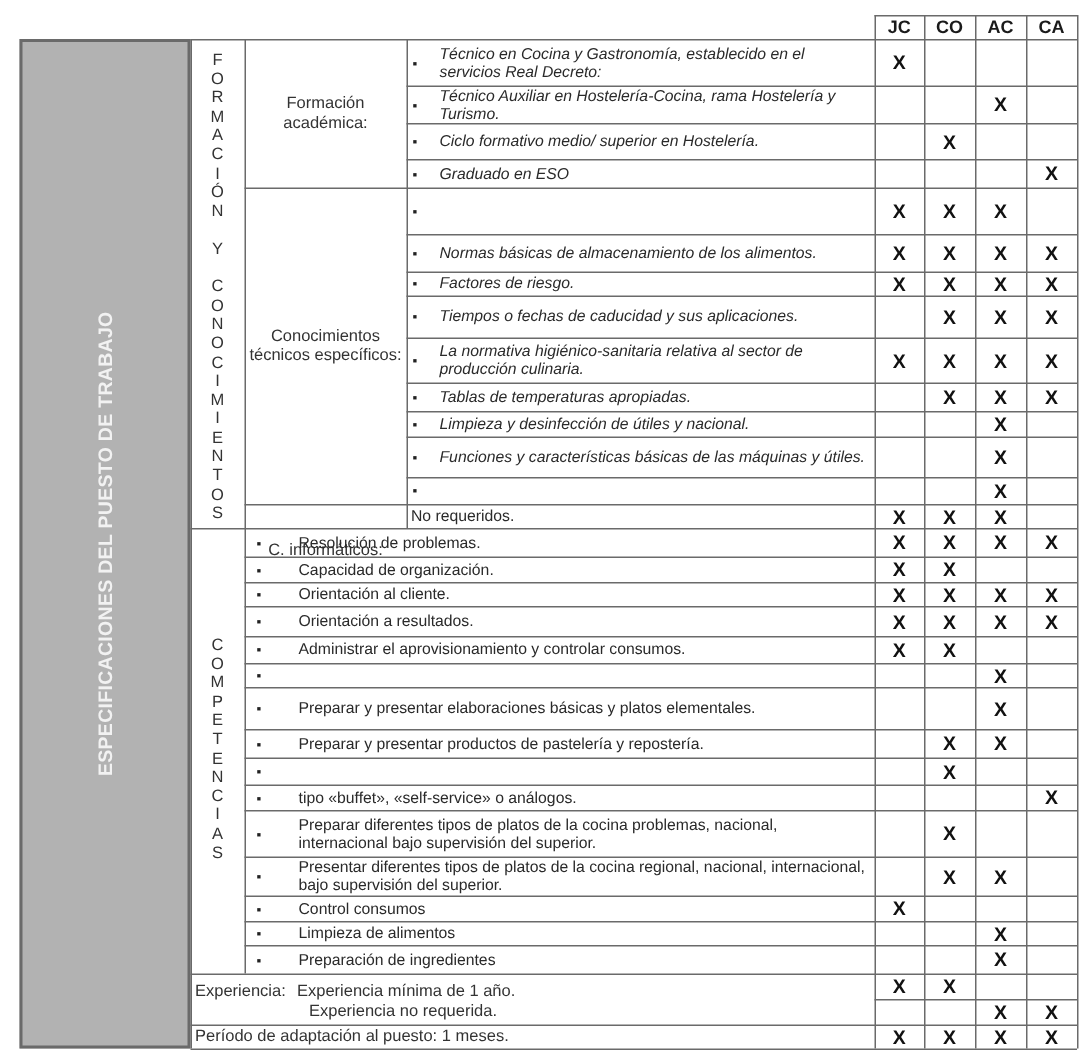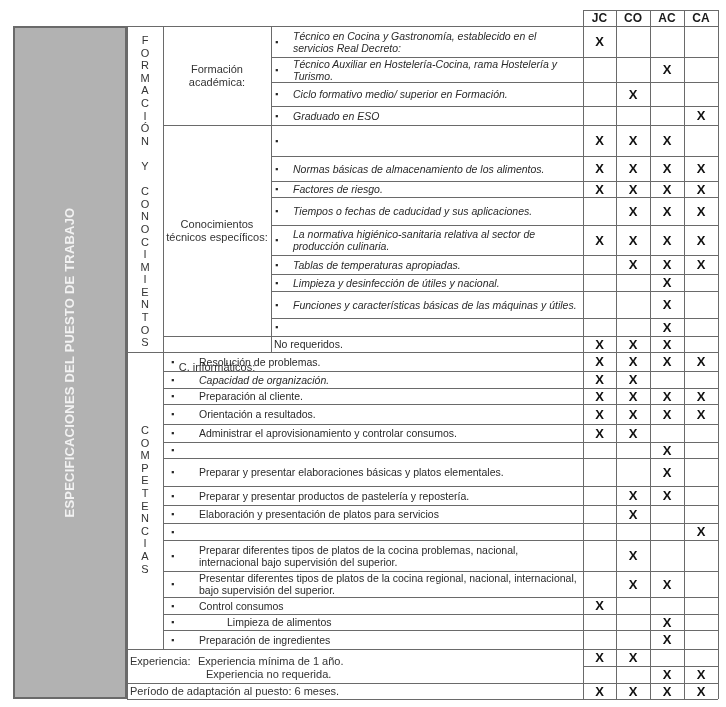--- a/index.html
+++ b/index.html
@@ -45,21 +45,21 @@
     </div>
     <div class="mark" style="left: 583px; top: 26px; width: 33px; height: 31px;">X</div>
     <div class="item italic" style="left: 271px; top: 57px; width: 312px; height: 25px;">
       <span class="bullet">▪</span>
       <span class="txt">Técnico Auxiliar en Hostelería-Cocina, rama Hostelería y Turismo.</span>
     </div>
     <div class="mark" style="left: 650px; top: 57px; width: 34px; height: 25px;">X</div>
     <div class="hline" style="left: 271px; top: 57px; width: 447px;"></div>
     <div class="item italic" style="left: 271px; top: 82px; width: 312px; height: 24px;">
       <span class="bullet">▪</span>
-      <span class="txt">Ciclo formativo medio/ superior  en Formación.</span>
+      <span class="txt">Ciclo formativo medio/ superior  en Hostelería.</span>
     </div>
     <div class="mark" style="left: 616px; top: 82px; width: 34px; height: 24px;">X</div>
     <div class="hline" style="left: 271px; top: 82px; width: 447px;"></div>
     <div class="item italic" style="left: 271px; top: 106px; width: 312px; height: 19px;">
       <span class="bullet">▪</span>
       <span class="txt">Graduado en ESO</span>
     </div>
     <div class="mark" style="left: 684px; top: 106px; width: 34px; height: 19px;">X</div>
     <div class="hline" style="left: 271px; top: 106px; width: 447px;"></div>
     <div class="cat" style="left: 163px; top: 26px; width: 108px; height: 99px;">Formación académica:</div>
@@ -170,28 +170,28 @@
     <div class="item" style="left: 163px; top: 352px; width: 420px; height: 19px;">
       <span class="bullet" style="width: 22px; padding-left: 8px;">▪</span>
       <span class="txt" style="padding-left: 6px;">Resolución de problemas.</span>
     </div>
     <div class="mark" style="left: 583px; top: 352px; width: 33px; height: 19px;">X</div>
     <div class="mark" style="left: 616px; top: 352px; width: 34px; height: 19px;">X</div>
     <div class="mark" style="left: 650px; top: 352px; width: 34px; height: 19px;">X</div>
     <div class="mark" style="left: 684px; top: 352px; width: 34px; height: 19px;">X</div>
     <div class="item" style="left: 163px; top: 371px; width: 420px; height: 17px;">
       <span class="bullet" style="width: 22px; padding-left: 8px;">▪</span>
-      <span class="txt" style="padding-left: 6px; font-style: italic;">Capacidad de organización.</span>
+      <span class="txt" style="padding-left: 6px;">Capacidad de organización.</span>
     </div>
     <div class="mark" style="left: 583px; top: 371px; width: 33px; height: 17px;">X</div>
     <div class="mark" style="left: 616px; top: 371px; width: 34px; height: 17px;">X</div>
     <div class="hline" style="left: 163px; top: 371px; width: 555px;"></div>
     <div class="item" style="left: 163px; top: 388px; width: 420px; height: 16px;">
       <span class="bullet" style="width: 22px; padding-left: 8px;">▪</span>
-      <span class="txt" style="padding-left: 6px;">Preparación al cliente.</span>
+      <span class="txt" style="padding-left: 6px;">Orientación al cliente.</span>
     </div>
     <div class="mark" style="left: 583px; top: 388px; width: 33px; height: 16px;">X</div>
     <div class="mark" style="left: 616px; top: 388px; width: 34px; height: 16px;">X</div>
     <div class="mark" style="left: 650px; top: 388px; width: 34px; height: 16px;">X</div>
     <div class="mark" style="left: 684px; top: 388px; width: 34px; height: 16px;">X</div>
     <div class="hline" style="left: 163px; top: 388px; width: 555px;"></div>
     <div class="item" style="left: 163px; top: 404px; width: 420px; height: 20px;">
       <span class="bullet" style="width: 22px; padding-left: 8px;">▪</span>
       <span class="txt" style="padding-left: 6px;">Orientación a resultados.</span>
     </div>
@@ -220,26 +220,26 @@
     <div class="hline" style="left: 163px; top: 458px; width: 555px;"></div>
     <div class="item" style="left: 163px; top: 486px; width: 420px; height: 19px;">
       <span class="bullet" style="width: 22px; padding-left: 8px;">▪</span>
       <span class="txt" style="padding-left: 6px;">Preparar y presentar productos de pastelería y repostería.</span>
     </div>
     <div class="mark" style="left: 616px; top: 486px; width: 34px; height: 19px;">X</div>
     <div class="mark" style="left: 650px; top: 486px; width: 34px; height: 19px;">X</div>
     <div class="hline" style="left: 163px; top: 486px; width: 555px;"></div>
     <div class="item" style="left: 163px; top: 505px; width: 420px; height: 18px;">
       <span class="bullet" style="width: 22px; padding-left: 8px;">▪</span>
-      <span class="txt" style="padding-left: 6px;">Elaboración y presentación de platos para servicios</span>
     </div>
     <div class="mark" style="left: 616px; top: 505px; width: 34px; height: 18px;">X</div>
     <div class="hline" style="left: 163px; top: 505px; width: 555px;"></div>
     <div class="item" style="left: 163px; top: 523px; width: 420px; height: 17px;">
       <span class="bullet" style="width: 22px; padding-left: 8px;">▪</span>
+      <span class="txt" style="padding-left: 6px;">tipo «buffet», «self-service» o análogos.</span>
     </div>
     <div class="mark" style="left: 684px; top: 523px; width: 34px; height: 17px;">X</div>
     <div class="hline" style="left: 163px; top: 523px; width: 555px;"></div>
     <div class="item" style="left: 163px; top: 540px; width: 420px; height: 31px;">
       <span class="bullet" style="width: 22px; padding-left: 8px;">▪</span>
       <span class="txt" style="padding-left: 6px;">Preparar diferentes tipos de platos de la cocina problemas, nacional, internacional  bajo supervisión del superior.</span>
     </div>
     <div class="mark" style="left: 616px; top: 540px; width: 34px; height: 31px;">X</div>
     <div class="hline" style="left: 163px; top: 540px; width: 555px;"></div>
     <div class="item" style="left: 163px; top: 571px; width: 420px; height: 26px;">
@@ -250,21 +250,21 @@
     <div class="mark" style="left: 650px; top: 571px; width: 34px; height: 26px;">X</div>
     <div class="hline" style="left: 163px; top: 571px; width: 555px;"></div>
     <div class="item" style="left: 163px; top: 597px; width: 420px; height: 17px;">
       <span class="bullet" style="width: 22px; padding-left: 8px;">▪</span>
       <span class="txt" style="padding-left: 6px;">Control consumos</span>
     </div>
     <div class="mark" style="left: 583px; top: 597px; width: 33px; height: 17px;">X</div>
     <div class="hline" style="left: 163px; top: 597px; width: 555px;"></div>
     <div class="item" style="left: 163px; top: 614px; width: 420px; height: 16px;">
       <span class="bullet" style="width: 22px; padding-left: 8px;">▪</span>
-      <span class="txt" style="padding-left: 6px; margin-left: 28px;">Limpieza de alimentos</span>
+      <span class="txt" style="padding-left: 6px;">Limpieza de alimentos</span>
     </div>
     <div class="mark" style="left: 650px; top: 614px; width: 34px; height: 16px;">X</div>
     <div class="hline" style="left: 163px; top: 614px; width: 555px;"></div>
     <div class="item" style="left: 163px; top: 630px; width: 420px; height: 19px;">
       <span class="bullet" style="width: 22px; padding-left: 8px;">▪</span>
       <span class="txt" style="padding-left: 6px;">Preparación de ingredientes</span>
     </div>
     <div class="mark" style="left: 650px; top: 630px; width: 34px; height: 19px;">X</div>
     <div class="hline" style="left: 163px; top: 630px; width: 555px;"></div>
     <div class="vert-letters" style="left: 127px; top: 424px; width: 36px;">
@@ -284,21 +284,21 @@
     <div class="hline" style="left: 127px; top: 649px; width: 591px;"></div>
     <div class="foot" style="left: 130px; top: 655px;">Experiencia:</div>
     <div class="foot" style="left: 198px; top: 655px;">Experiencia mínima de 1 año.</div>
     <div class="foot" style="left: 206px; top: 668px;">Experiencia no requerida.</div>
     <div class="mark" style="left: 583px; top: 649px; width: 33px; height: 17px;">X</div>
     <div class="mark" style="left: 616px; top: 649px; width: 34px; height: 17px;">X</div>
     <div class="mark" style="left: 650px; top: 666px; width: 34px; height: 17px;">X</div>
     <div class="mark" style="left: 684px; top: 666px; width: 34px; height: 17px;">X</div>
     <div class="hline" style="left: 583px; top: 666px; width: 135px;"></div>
     <div class="hline" style="left: 127px; top: 683px; width: 591px;"></div>
-    <div class="foot" style="left: 130px; top: 685px;">Período de adaptación al puesto: 6 meses.</div>
+    <div class="foot" style="left: 130px; top: 685px;">Período de adaptación al puesto: 1 meses.</div>
     <div class="mark" style="left: 583px; top: 683px; width: 33px; height: 16px;">X</div>
     <div class="mark" style="left: 616px; top: 683px; width: 34px; height: 16px;">X</div>
     <div class="mark" style="left: 650px; top: 683px; width: 34px; height: 16px;">X</div>
     <div class="mark" style="left: 684px; top: 683px; width: 34px; height: 16px;">X</div>
     <div class="hline" style="left: 127px; top: 699px; width: 591px;"></div>
     <div class="hline" style="left: 127px; top: 26px; width: 591px;"></div>
     <div class="vline" style="left: 127px; top: 26px; height: 673px;"></div>
     <div class="vline" style="left: 163px; top: 26px; height: 623px;"></div>
     <div class="vline" style="left: 271px; top: 26px; height: 326px;"></div>
     <div class="vline" style="left: 583px; top: 26px; height: 673px;"></div>

